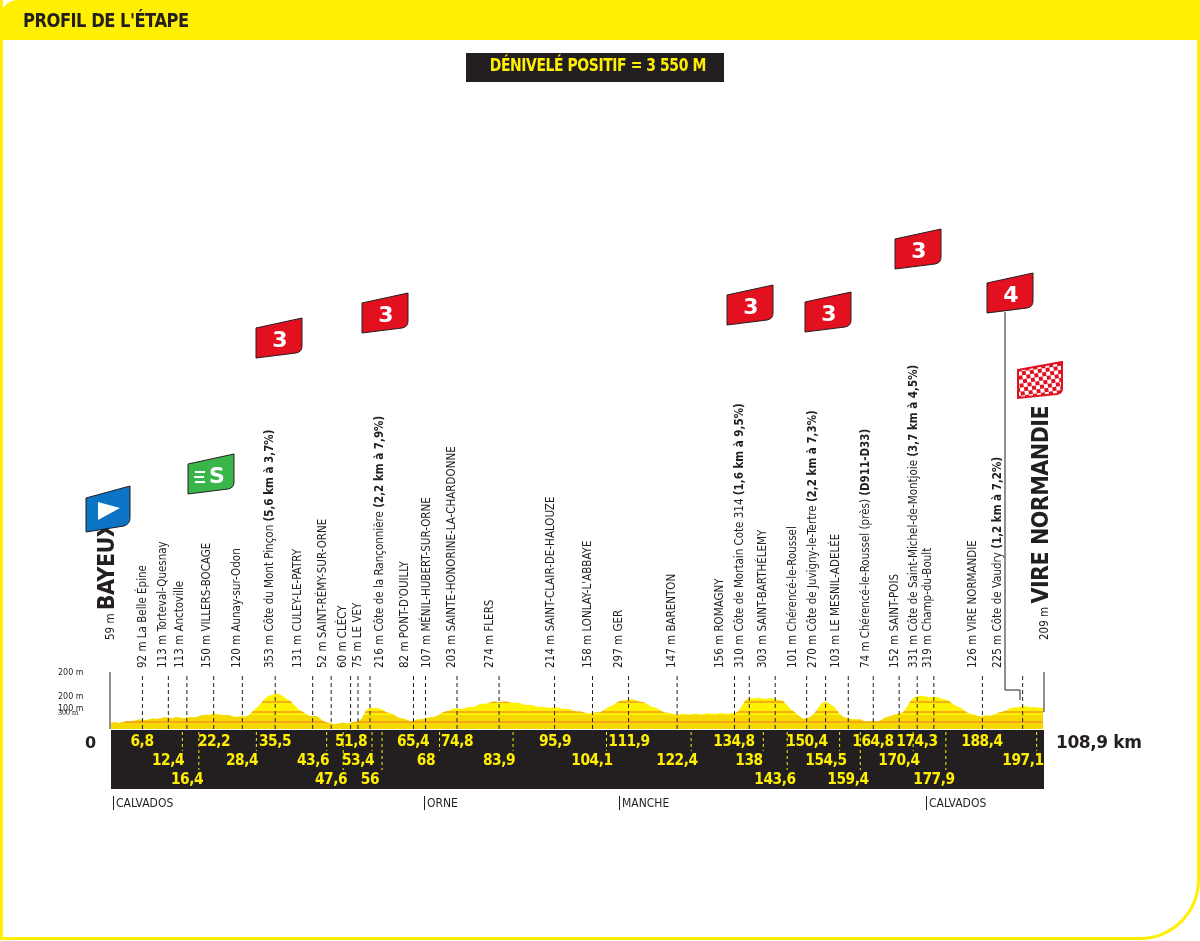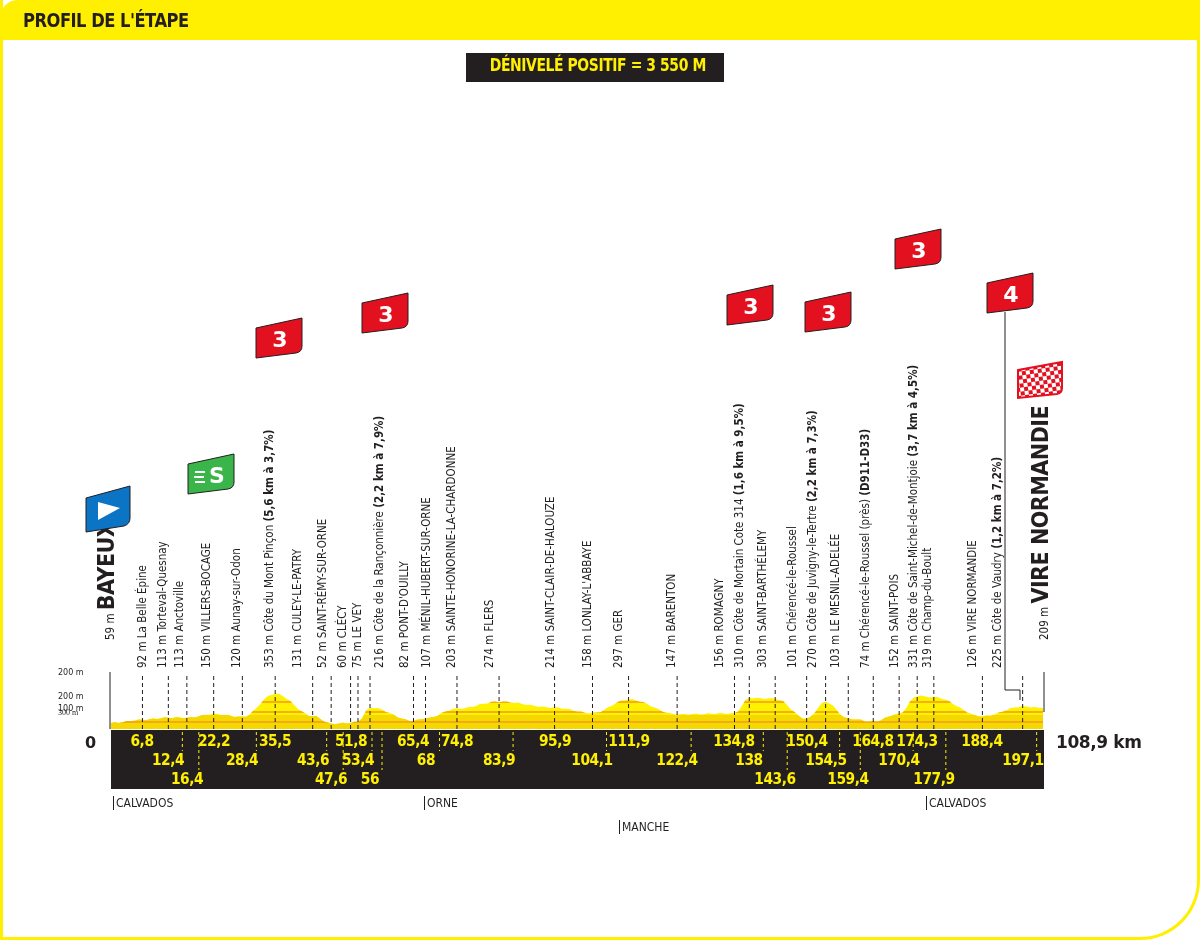--- a/index.html
+++ b/index.html
@@ -170,21 +170,21 @@
     <div class="km-label" style="left: 873.251px; top: 732px;">164,8</div>
     <div class="km-label" style="left: 899.153px; top: 751px;">170,4</div>
     <div class="km-label" style="left: 917.192px; top: 732px;">174,3</div>
     <div class="km-label" style="left: 933.843px; top: 770px;">177,9</div>
     <div class="km-label" style="left: 982.408px; top: 732px;">188,4</div>
     <div class="km-label" style="left: 1022.65px; top: 751px;">197,1</div>
   </div>
 <div id="regions">
     <div class="region" style="left: 113px;">CALVADOS</div>
     <div class="region" style="left: 396px; margin-left: 28px;">ORNE</div>
-    <div class="region" style="left: 619px; margin-top: 24px;">MANCHE</div>
+    <div class="region" style="left: 619px;">MANCHE</div>
     <div class="region" style="left: 926px;">CALVADOS</div>
   </div>
 
 <div class="wp-label" style="left:100px;top:640px;">
   <span>59 m</span>
   <span class="bigcity">BAYEUX</span>
 </div>
 
 <div class="wp-label" style="left:1034px;top:640px;">
   <span>209 m</span>

